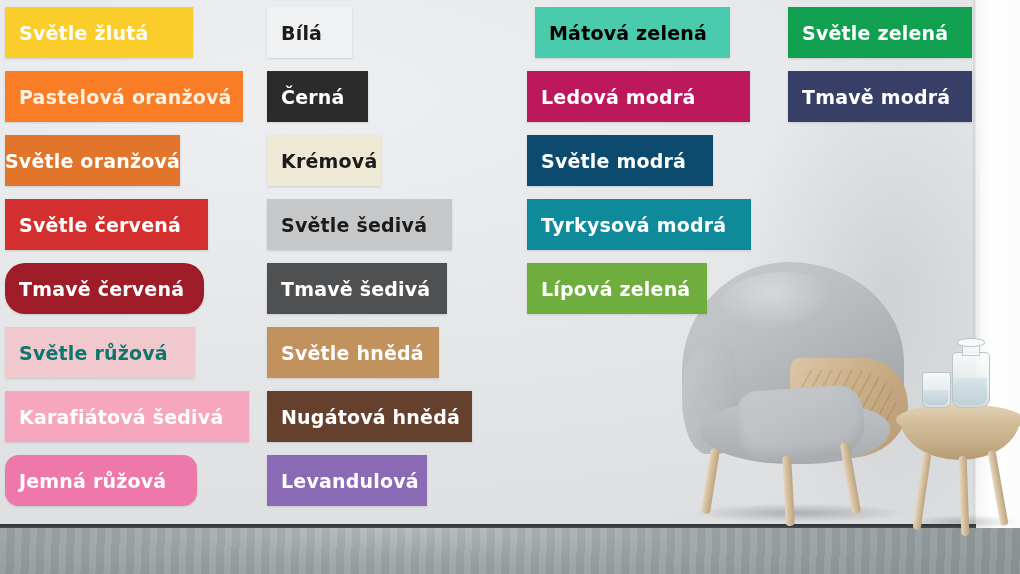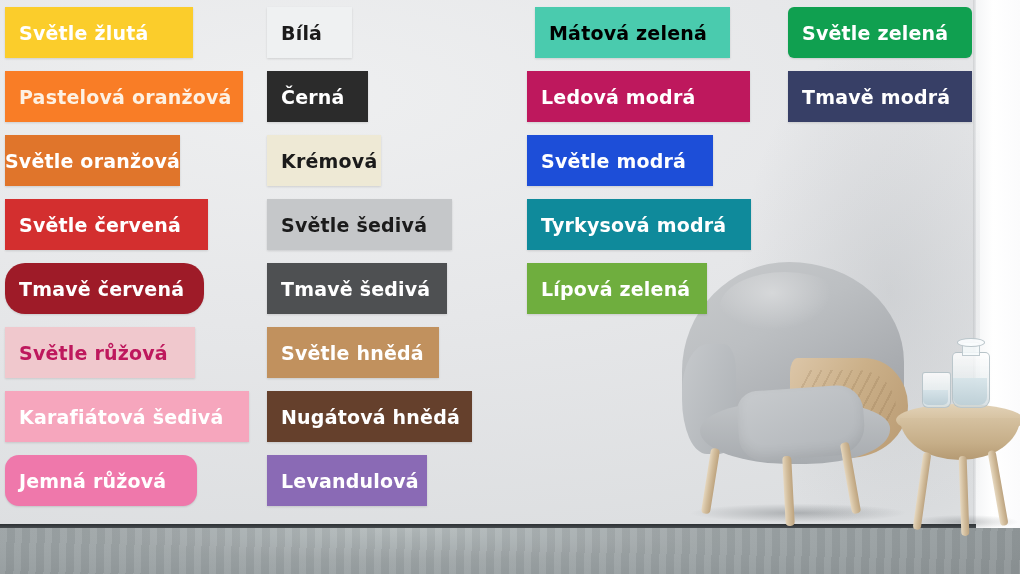--- a/index.html
+++ b/index.html
@@ -239,21 +239,21 @@
       </div>
       <div class="swatch" style="left: 5px; top: 135px; width: 175px; height: 51px; background: rgb(224, 117, 43); color: rgb(255, 255, 255); justify-content: center;">
         <span>Světle oranžová</span>
       </div>
       <div class="swatch" style="left: 5px; top: 199px; width: 203px; height: 51px; background: rgb(211, 47, 47); color: rgb(255, 255, 255);">
         <span>Světle červená</span>
       </div>
       <div class="swatch" style="left: 5px; top: 263px; width: 199px; height: 51px; background: rgb(158, 27, 40); color: rgb(255, 255, 255); border-radius: 20px;">
         <span>Tmavě červená</span>
       </div>
-      <div class="swatch" style="left: 5px; top: 327px; width: 190px; height: 51px; background: rgb(240, 200, 205); color: #be185d;">
+      <div class="swatch" style="left: 5px; top: 327px; width: 190px; height: 51px; background: rgb(240, 200, 205); color: #0f766e;">
         <span>Světle růžová</span>
       </div>
       <div class="swatch" style="left: 5px; top: 391px; width: 244px; height: 51px; background: rgb(246, 166, 189); color: rgb(255, 255, 255);">
         <span>Karafiátová šedivá</span>
       </div>
       <div class="swatch" style="left: 5px; top: 455px; width: 192px; height: 51px; background: rgb(239, 120, 171); color: rgb(255, 255, 255); border-radius: 14px;">
         <span>Jemná růžová</span>
       </div>
       <div class="swatch" style="left: 267px; top: 7px; width: 85px; height: 51px; background: rgb(239, 241, 242); color: rgb(27, 27, 27);">
         <span>Bílá</span>
@@ -278,30 +278,30 @@
       </div>
       <div class="swatch" style="left: 267px; top: 455px; width: 160px; height: 51px; background: rgb(138, 106, 181); color: rgb(255, 255, 255);">
         <span>Levandulová</span>
       </div>
       <div class="swatch" style="left: 527px; top: 7px; width: 195px; height: 51px; background: rgb(74, 203, 174); color: #000000; margin-left: 8px;">
         <span>Mátová zelená</span>
       </div>
       <div class="swatch" style="left: 527px; top: 71px; width: 223px; height: 51px; background: #be185d; color: rgb(255, 255, 255);">
         <span>Ledová modrá</span>
       </div>
-      <div class="swatch" style="left: 527px; top: 135px; width: 186px; height: 51px; background: #1d4ed8; color: rgb(255, 255, 255);">
+      <div class="swatch" style="left: 527px; top: 135px; width: 186px; height: 51px; background: #0c4a6e; color: rgb(255, 255, 255);">
         <span>Světle modrá</span>
       </div>
       <div class="swatch" style="left: 527px; top: 199px; width: 224px; height: 51px; background: rgb(15, 138, 155); color: rgb(255, 255, 255);">
         <span>Tyrkysová modrá</span>
       </div>
       <div class="swatch" style="left: 527px; top: 263px; width: 180px; height: 51px; background: rgb(111, 174, 62); color: rgb(255, 255, 255);">
         <span>Lípová zelená</span>
       </div>
-      <div class="swatch" style="left: 788px; top: 7px; width: 184px; height: 51px; background: rgb(16, 160, 80); color: rgb(255, 255, 255); border-radius: 6px;">
+      <div class="swatch" style="left: 788px; top: 7px; width: 184px; height: 51px; background: rgb(16, 160, 80); color: rgb(255, 255, 255);">
         <span>Světle zelená</span>
       </div>
       <div class="swatch" style="left: 788px; top: 71px; width: 184px; height: 51px; background: rgb(55, 63, 102); color: rgb(255, 255, 255);">
         <span>Tmavě modrá</span>
       </div>
     </div>
 
 </div>
 
 </body></html>

